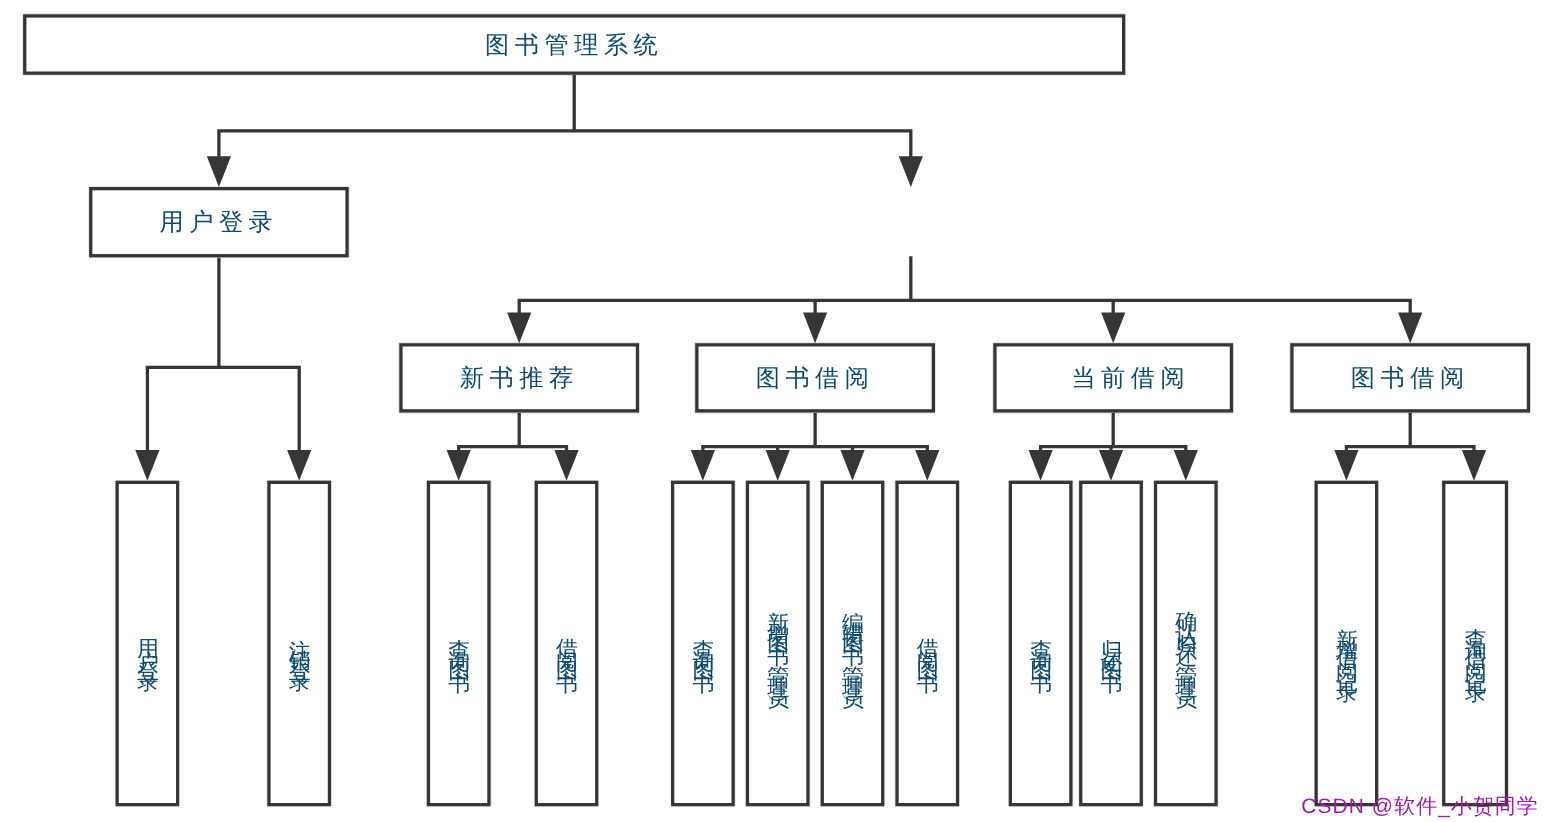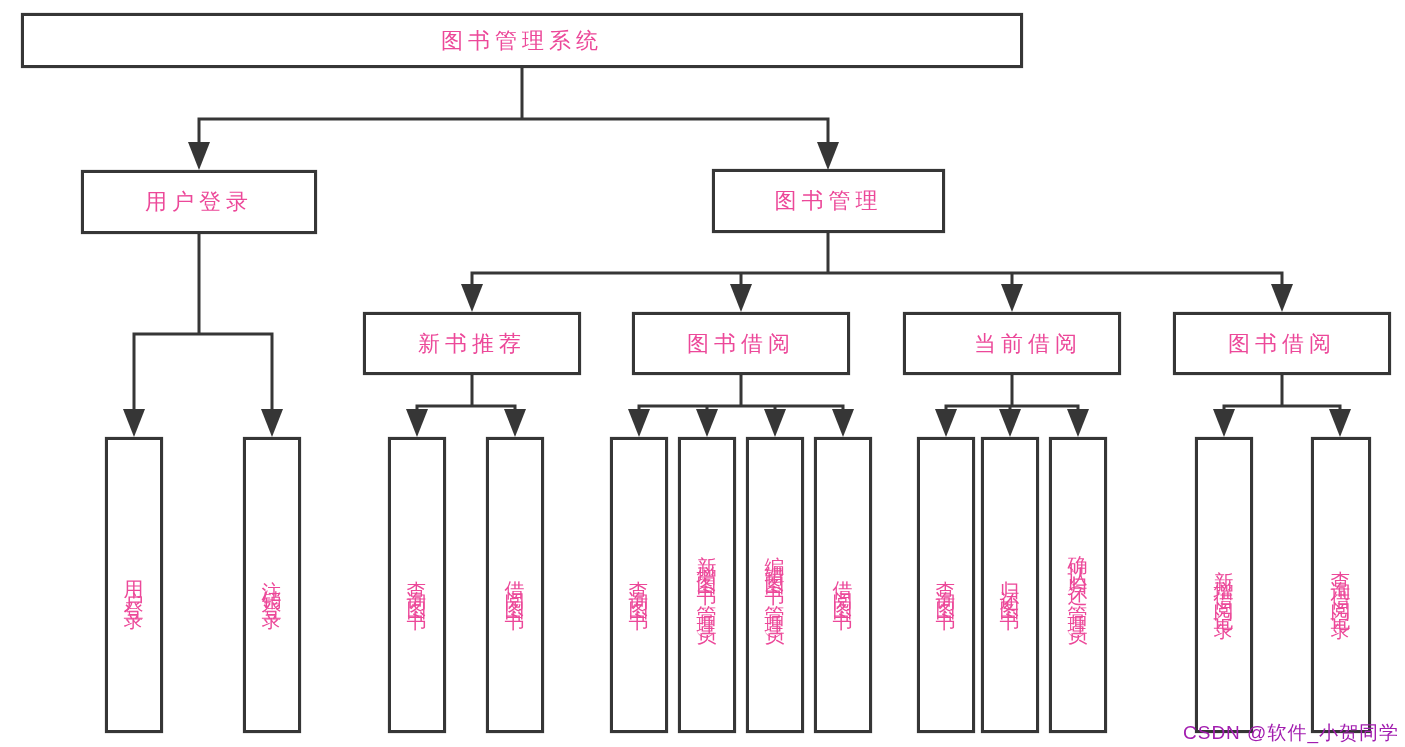--- a/index.html
+++ b/index.html
@@ -6,21 +6,21 @@
   .stage {
     position:relative; width:1405px; height:747px;
     background:#ffffff; overflow:hidden;
     font-family:"Liberation Sans","DejaVu Sans",sans-serif;
   }
   .wires { position:absolute; left:0; top:0; z-index:1; }
   .box {
     position:absolute; z-index:2; box-sizing:border-box;
     background:#ffffff; border:3px solid #363636;
     display:flex; align-items:center; justify-content:center;
-    color:#ec4899; box-shadow:0 0 1px rgba(40,40,40,0.55);
+    color:#0c4a6e; box-shadow:0 0 1px rgba(40,40,40,0.55);
   }
   .h { font-size:22px; letter-spacing:5px; white-space:nowrap; }
   .v {
     writing-mode:vertical-rl; text-orientation:mixed;
     font-size:20px; letter-spacing:10px; line-height:1;
   }
   .watermark {
     position:absolute; z-index:3; left:1183px; top:720px;
     font-size:19px; color:#a21caf; letter-spacing:1px; white-space:nowrap;
   }
@@ -59,21 +59,20 @@
       <polygon points="999,409 1021,409 1010,437"></polygon>
       <polygon points="1067,409 1089,409 1078,437"></polygon>
       <polygon points="1213,409 1235,409 1224,437"></polygon>
       <polygon points="1329,409 1351,409 1340,437"></polygon>
     </g>
   </svg>
 
   <div class="box h" style="left:21px; top:13px; width:1002px; height:55px;">图书管理系统</div>
 
   <div class="box h" style="left:81px; top:170px; width:236px; height:64px;">用户登录</div>
-  <div class="box h" style="left:712px; top:169px; width:233px; height:64px;">图书管理</div>
 
   <div class="box h" style="left:632px; top:312px; width:218px; height:63px;">图书借阅</div>
   <div class="box h" style="left:363px; top:312px; width:218px; height:63px;">新书推荐</div>
   <div class="box h" style="left:903px; top:312px; width:218px; height:63px;padding-left:32px;">当前借阅</div>
   <div class="box h" style="left:1173px; top:312px; width:218px; height:63px;">图书借阅</div>
 
   <div class="box v" style="left:105px; top:437px; width:58px; height:296px;">用户登录</div>
   <div class="box v" style="left:243px; top:437px; width:58px; height:296px;">注销登录</div>
 
   <div class="box v" style="left:388px; top:437px; width:58px; height:296px;">查询图书</div>

